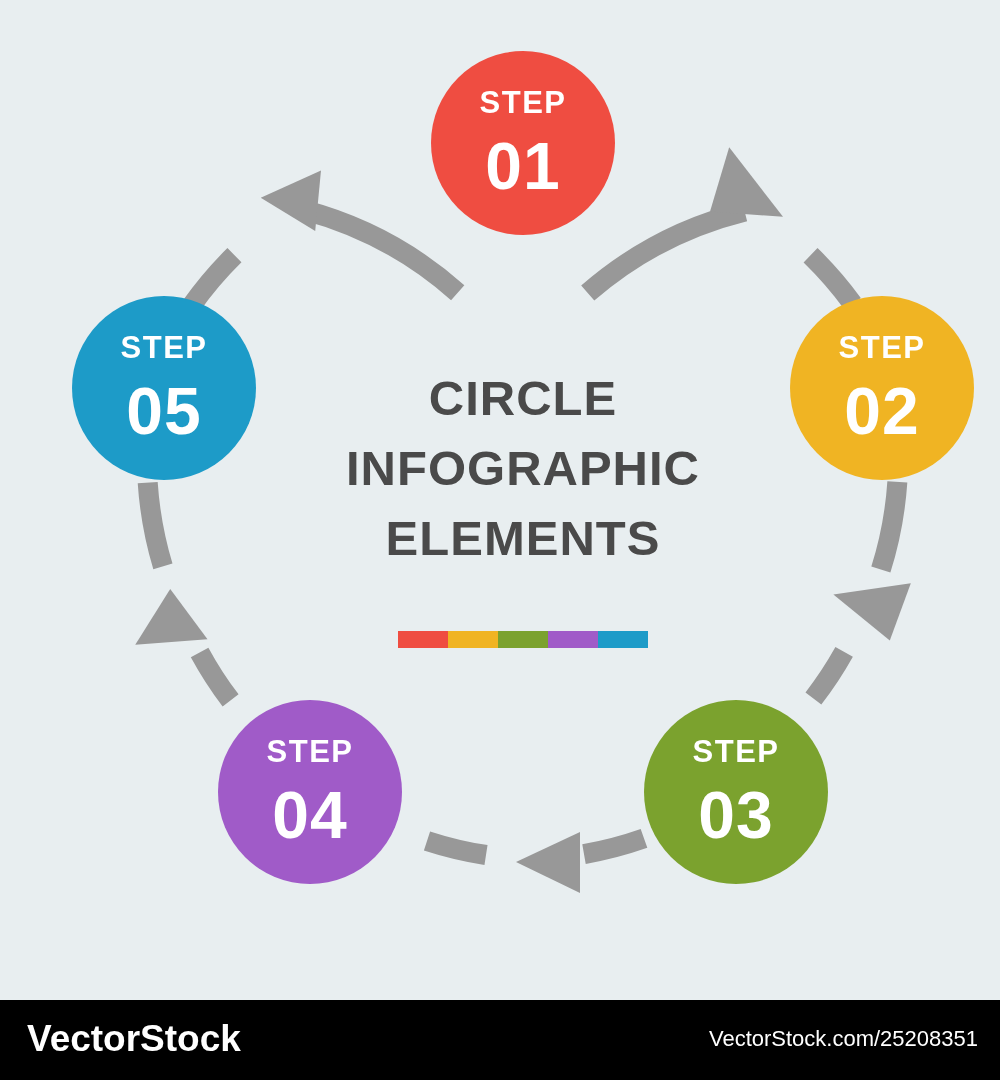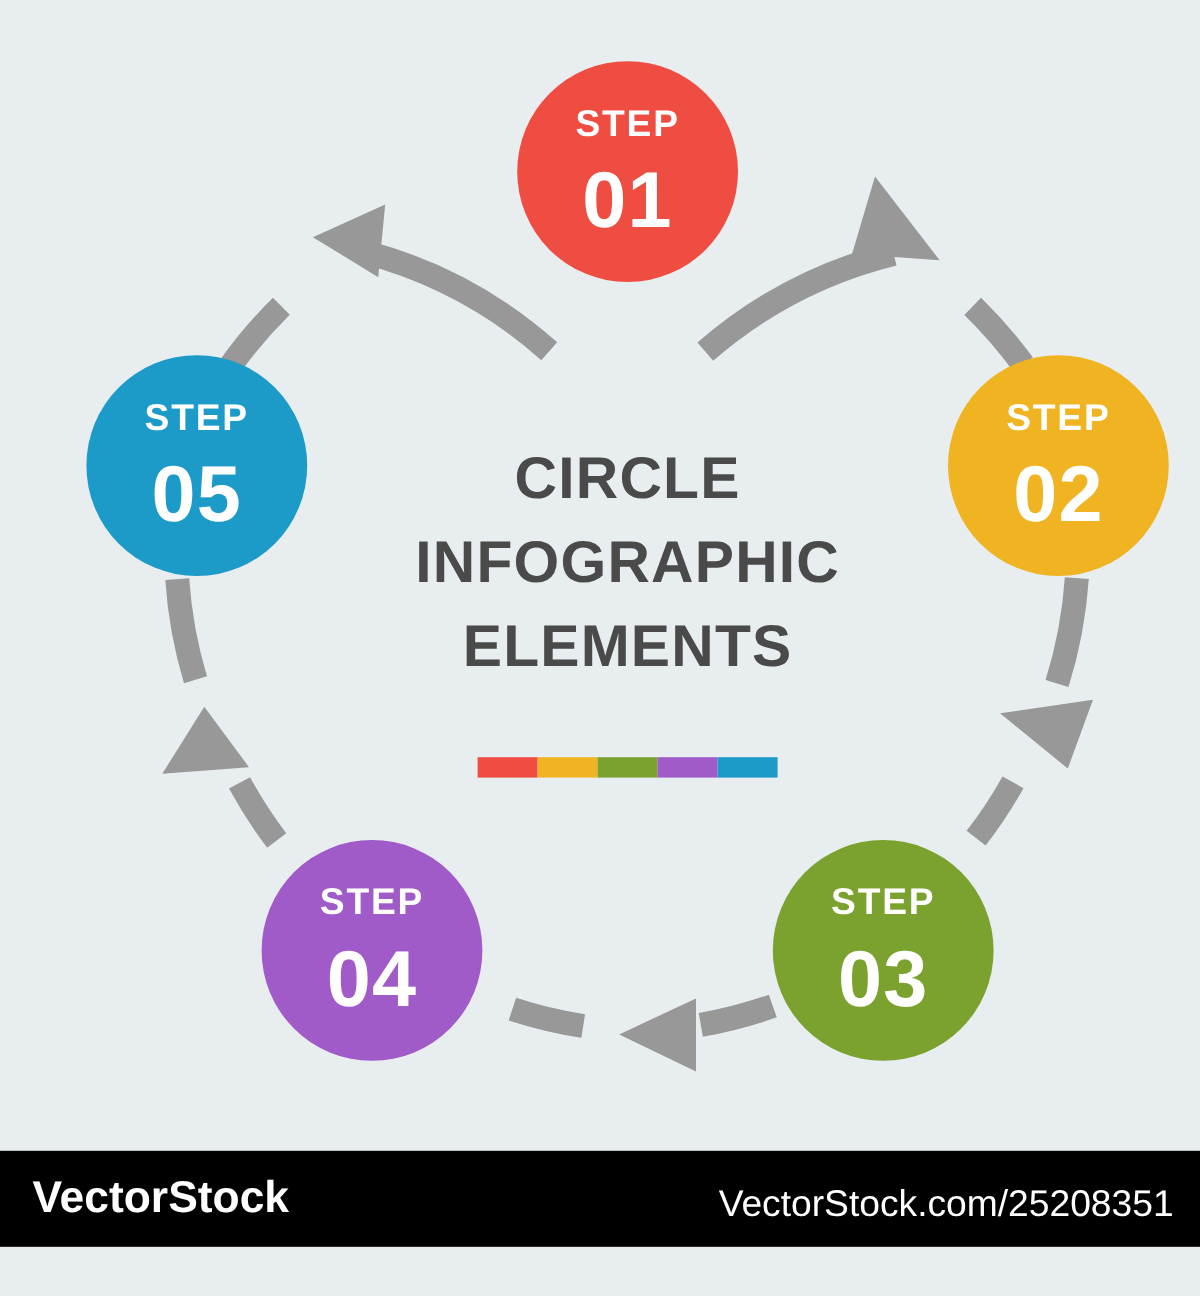--- a/index.html
+++ b/index.html
@@ -52,42 +52,42 @@
     font-family: "Liberation Sans Narrow", "Liberation Sans", sans-serif;
     font-weight: bold;
     fill: #4a4a4a;
     text-anchor: middle;
     font-size: 49px;
     letter-spacing: 1px;
   }
   #footer {
     position: absolute;
     left: 0;
-    top: 959px;
+    top: 1000px;
     width: 1000px;
     height: 80px;
     background: #000000;
     color: #ffffff;
   }
   #footer-brand {
     position: absolute;
     left: 27px;
     top: 18px;
     font-family: "Liberation Sans Narrow", "Liberation Sans", sans-serif;
     font-weight: bold;
     font-size: 37px;
     letter-spacing: 0px;
     color: #ffffff;
   }
   #footer-url {
     position: absolute;
     right: 22px;
     top: 26px;
     font-family: "Liberation Sans Narrow", "Liberation Sans", sans-serif;
-    font-size: 31px;
+    font-size: 22px;
     color: #ffffff;
     letter-spacing: 0px;
   }
 </style>
 </head>
 <body>
 
 <div id="stage">
 
   <div id="canvas-area">

